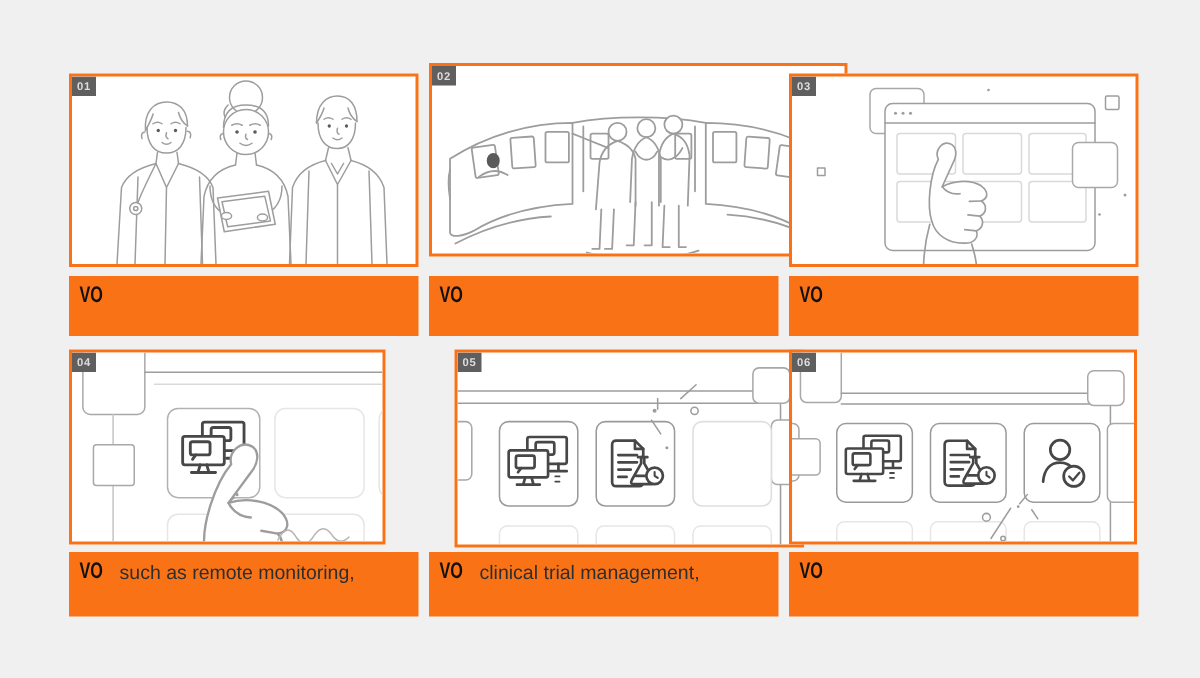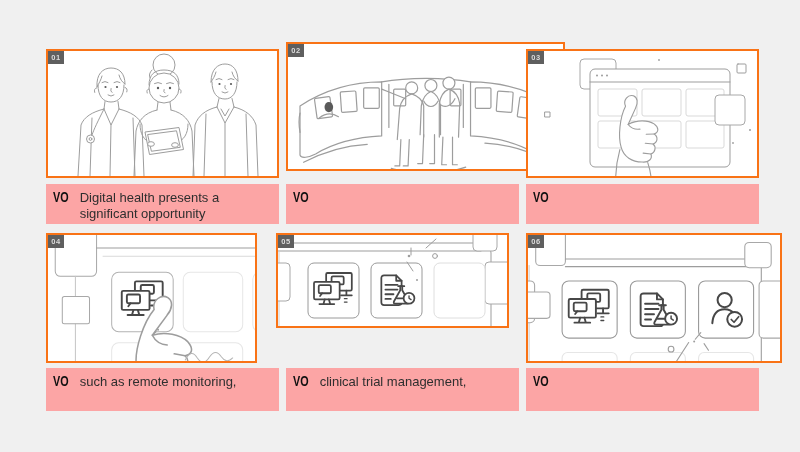--- a/index.html
+++ b/index.html
@@ -25,21 +25,21 @@
     background: #5f5f5f;
     color: #dcdcdc;
     font-size: 7.5px;
     font-weight: bold;
     letter-spacing: .5px;
     display: flex; align-items: center; justify-content: center;
     z-index: 3;
   }
   .caption-bar {
     position: absolute;
-    background: #fca5a5;
+    background: #f97316;
     display: flex;
     align-items: flex-start;
     padding: 5px 8px 4px 7px;
   }
   .vo {
     font-weight: 800;
     font-size: 15px;
     color: #101010;
     transform: scaleX(0.72);
     transform-origin: left top;
@@ -114,21 +114,20 @@
         <circle class="dkdot" cx="183" cy="33" r="1.1"></circle>
       <path class="ln" d="M168,28.5 q3,-2 6,0 M180,28.5 q3,-2 6,0 M174,41 q3,2.3 6,0 M177,34.5 q-1,3 1,4"></path>
       <path class="ln" d="M171,47.5 L169,56 M184,47.5 L186,56"></path>
       <path class="ln" d="M169,56 C157,59 150,65 147,74 L145,125 M186,56 C198,59 205,65 208,74 L210,125"></path>
       <path class="ln" d="M169,56 L177,72 L186,56 M177,72 L177,125 M173,58 L177,65 L181,58"></path>
       <path class="ln" d="M158,63 L156,125 M198,63 L200,125"></path>
     </svg>
   </div>
   <div class="caption-bar" style="left:46px; top:184px; width:233px; height:40px;">
     <span class="vo">VO</span>
-    <span class="caption-text">Digital health presents a significant opportunity</span>
   </div>
 
   <div class="frame" style="left:286px; top:42px; width:279px; height:129px;">
     <div class="badge">02</div>
     <svg viewBox="0 0 229 125" preserveAspectRatio="xMidYMid slice">
 
       <path class="lnw" d="M10,62 C30,49 54,42 78,42 L78,87 C57,88 38,93 23,102 C17,105 11,106 10,103 Z"></path>
       <path class="ln" d="M13,109 C30,100 48,95 66,94 M10,68 C9,72 9,78 10,84"></path>
       <rect class="ln" x="23" y="55" width="13" height="17" rx="1" transform="rotate(-8 29 63)"></rect>
       <rect class="ln" x="44" y="50" width="13" height="17" rx="1" transform="rotate(-4 50 58)"></rect>
@@ -231,21 +230,21 @@
         <path class="ln" d="M-2,42 C-4,54 -4,64 -2,76 M24,51 C28,60 30,68 29,76"></path>
       </g>
       <path class="ln" d="M148,124 q6,-12 12,-2 q6,9 12,-1 q6,-9 12,0 q5,7 11,1" style="stroke:#b5b5b5"></path>
     </svg>
   </div>
   <div class="caption-bar" style="left:46px; top:368px; width:233px; height:43px;">
     <span class="vo">VO</span>
     <span class="caption-text">such as remote monitoring,</span>
   </div>
 
-  <div class="frame" style="left:276px; top:233px; width:233px; height:95px;text-align:right;">
+  <div class="frame" style="left:303px; top:233px; width:233px; height:132px;text-align:right;">
     <div class="badge">05</div>
     <svg viewBox="0 0 229 125" preserveAspectRatio="xMidYMid slice">
       <path class="ln" d="M0,25 L203,25 Q213,25 213,35 L213,125"></path>
       <path class="ln" d="M0,33 L203,33"></path>
       <path class="ln" d="M1,33 L1,125" style="stroke:#cfcfcf"></path>
       <rect class="card" x="195" y="10" width="24" height="23" rx="4"></rect>
       <rect class="card" x="-12" y="45" width="24" height="38" rx="4"></rect>
       <rect class="card" x="207" y="44" width="26" height="42" rx="4"></rect>
       <rect class="vfaint" x="30" y="113" width="51" height="20" rx="5"></rect>
       <rect class="vfaint" x="93" y="113" width="51" height="20" rx="5"></rect>
@@ -279,21 +278,21 @@
         <circle cx="157" cy="38" r="2.4"></circle>
         <circle class="dot" cx="139" cy="62" r="1"></circle>
       </g>
     </svg>
   </div>
   <div class="caption-bar" style="left:286px; top:368px; width:233px; height:43px;">
     <span class="vo">VO</span>
     <span class="caption-text">clinical trial management,</span>
   </div>
 
-  <div class="frame" style="left:526px; top:233px; width:256px; height:130px;">
+  <div class="frame" style="left:526px; top:233px; width:232px; height:130px;">
     <div class="badge">06</div>
     <svg viewBox="0 0 229 125" preserveAspectRatio="xMidYMid slice">
       <rect class="card" x="7" y="-8" width="27" height="41" rx="4"></rect>
       <path class="ln" d="M34,27 L204,27 Q212,27 212,35 L212,125"></path>
       <path class="ln" d="M34,34 L204,34"></path>
       <path class="ln" d="M1,33 L1,125" style="stroke:#cfcfcf"></path>
       <rect class="card" x="197" y="12" width="24" height="23" rx="4"></rect>
       <rect class="card" x="-14" y="47" width="20" height="38" rx="4"></rect>
       <rect class="card" x="-6" y="57" width="26" height="24" rx="3"></rect>
       <rect class="card" x="210" y="47" width="26" height="52" rx="4"></rect>

